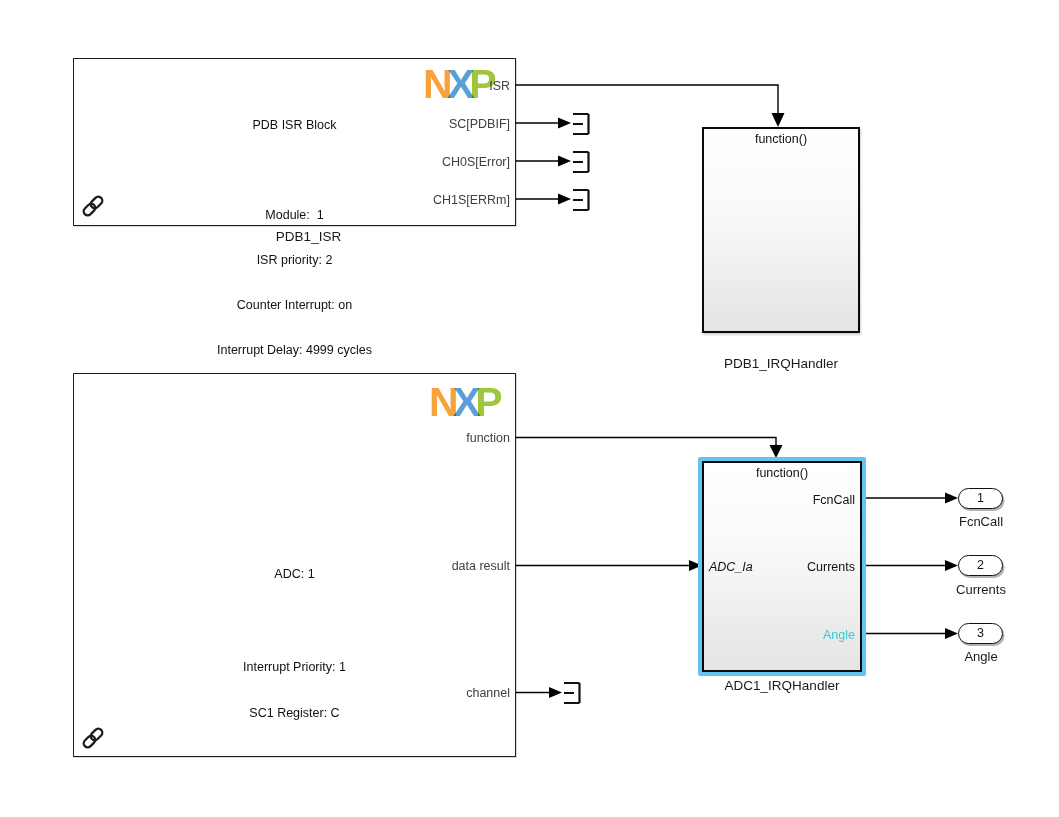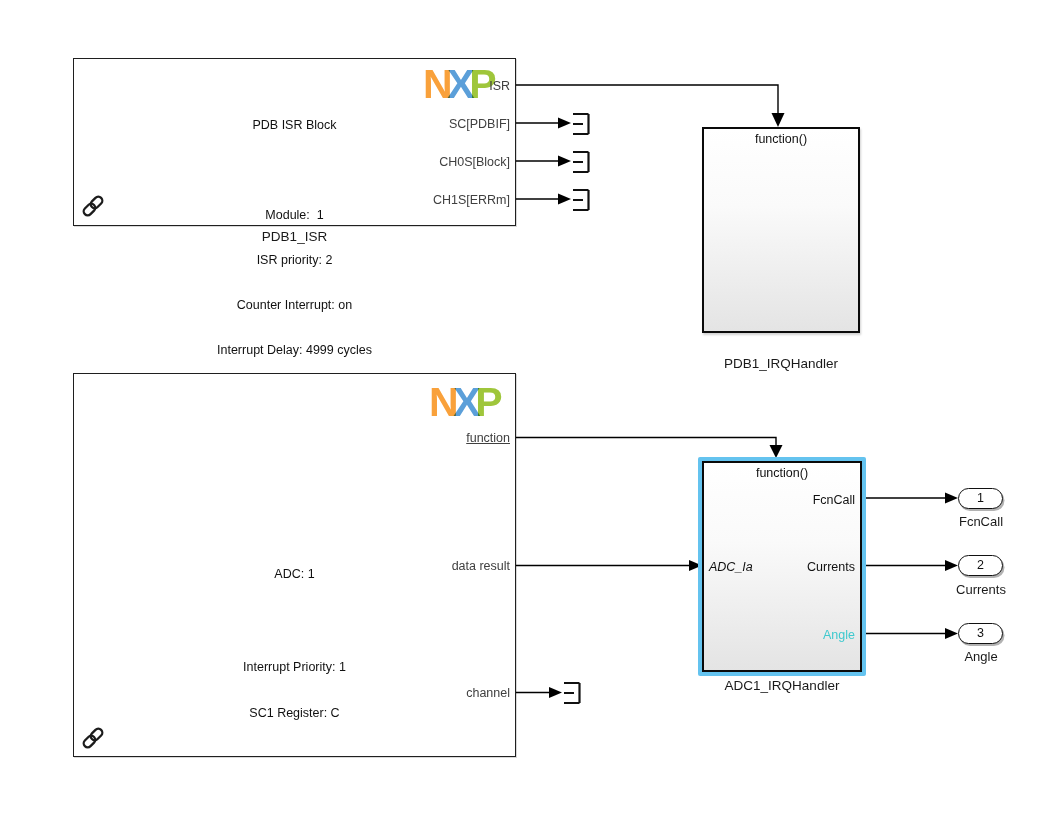--- a/index.html
+++ b/index.html
@@ -141,30 +141,30 @@
     <div class="mask-text" style="top:29px;">
       <div>PDB ISR Block</div>
       <div class="spacer"></div>
       <div>Module:  1</div>
       <div>ISR priority: 2</div>
       <div>Counter Interrupt: on</div>
       <div>Interrupt Delay: 4999 cycles</div>
     </div>
     <div class="port-label" style="top:20px;">ISR</div>
     <div class="port-label" style="top:58px;">SC[PDBIF]</div>
-    <div class="port-label" style="top:96px;">CH0S[Block]</div>
+    <div class="port-label" style="top:96px;">CH0S[Error]</div>
     <div class="port-label" style="top:134px;">CH1S[ERRm]</div>
     <svg class="link-icon" style="left:6px;top:134px;" width="26" height="26" viewBox="0 0 26 26">
       <g transform="rotate(-45 13 13)">
         <rect x="1.5" y="9" width="13" height="8" rx="4"></rect>
         <rect x="11.5" y="9" width="13" height="8" rx="4"></rect>
       </g>
     </svg>
   </div>
-  <div class="block-name" style="left:73px;top:229px;width:443px;">PDB1_ISR</div>
+  <div class="block-name" style="left:87px;top:229px;width:443px;">PDB1_ISR</div>
 
   <svg class="terminator" style="left:572px;top:112px;" width="18" height="24" viewBox="0 0 18 24">
     <path d="M1,2 H16.5 M16.5,2 V22 M1,22 H16.5 M1,12 H11"></path>
   </svg>
   <svg class="terminator" style="left:572px;top:150px;" width="18" height="24" viewBox="0 0 18 24">
     <path d="M1,2 H16.5 M16.5,2 V22 M1,22 H16.5 M1,12 H11"></path>
   </svg>
   <svg class="terminator" style="left:572px;top:188px;" width="18" height="24" viewBox="0 0 18 24">
     <path d="M1,2 H16.5 M16.5,2 V22 M1,22 H16.5 M1,12 H11"></path>
   </svg>
@@ -179,21 +179,21 @@
       <span class="nxp-n">N</span>
       <span class="nxp-x">X</span>
       <span class="nxp-p">P</span>
     </div>
     <div class="mask-text adc" style="top:162px;">
       <div>ADC: 1</div>
       <div class="spacer"></div>
       <div>Interrupt Priority: 1</div>
       <div>SC1 Register: C</div>
     </div>
-    <div class="port-label" style="top:57px;text-decoration:underline;">function</div>
+    <div class="port-label" style="top:57px;">function</div>
     <div class="port-label" style="top:185px;">data result</div>
     <div class="port-label" style="top:312px;">channel</div>
     <svg class="link-icon" style="left:6px;top:351px;" width="26" height="26" viewBox="0 0 26 26">
       <g transform="rotate(-45 13 13)">
         <rect x="1.5" y="9" width="13" height="8" rx="4"></rect>
         <rect x="11.5" y="9" width="13" height="8" rx="4"></rect>
       </g>
     </svg>
   </div>
 

